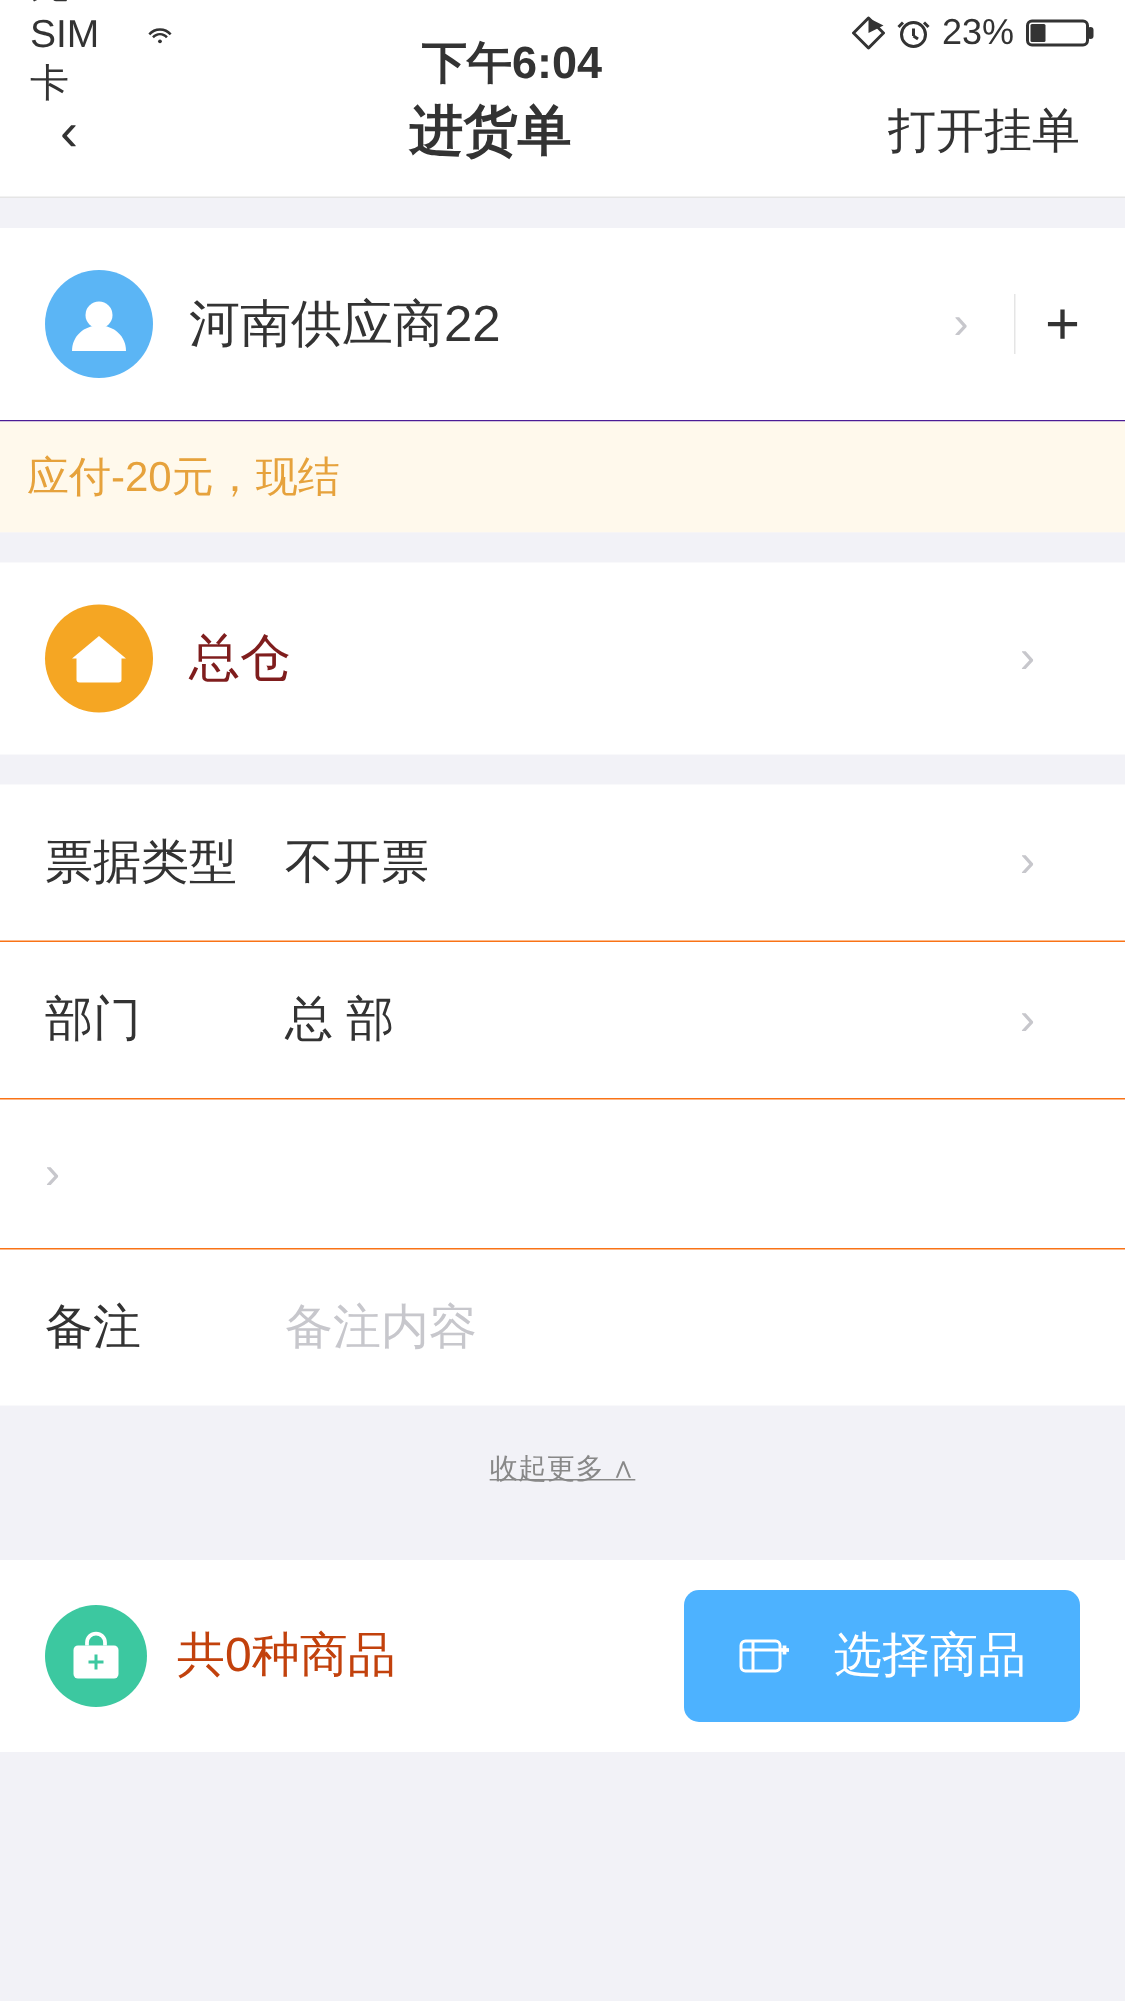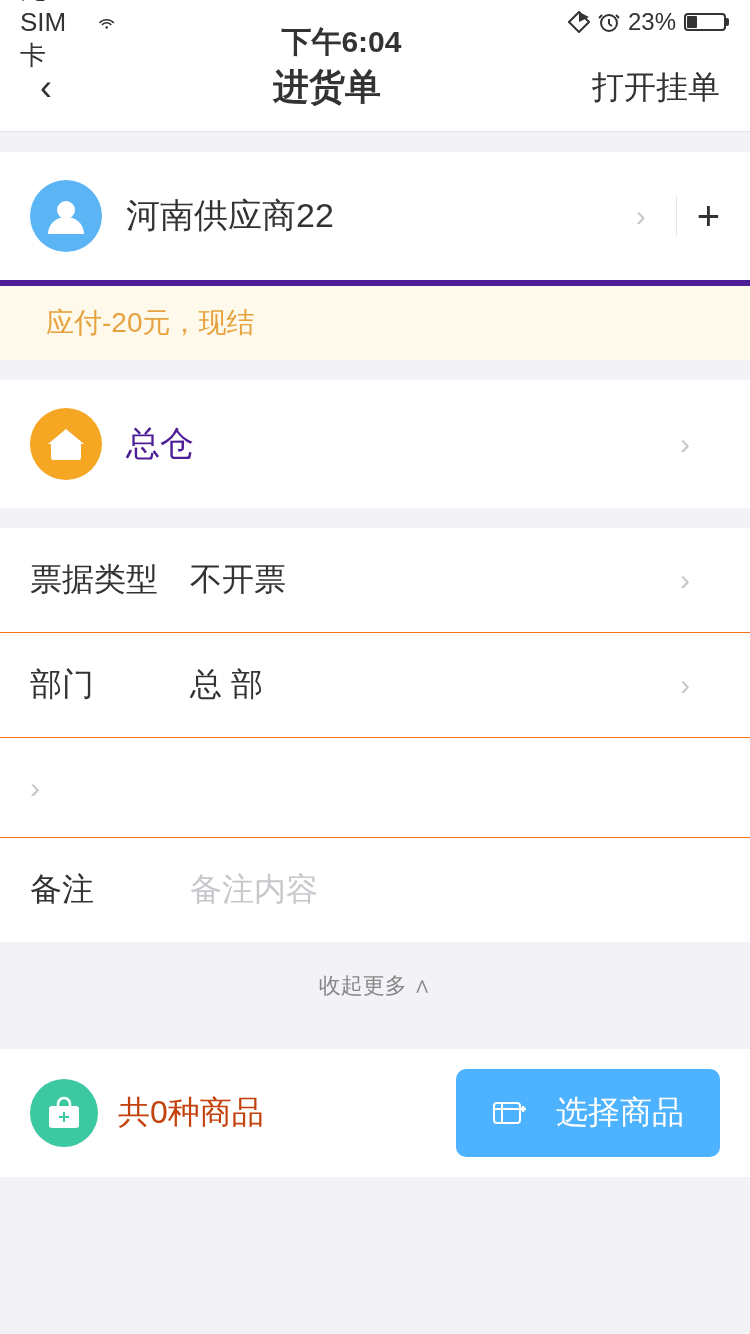--- a/index.html
+++ b/index.html
@@ -65,21 +65,21 @@
     .card {
       background: #fff;
       margin: 0;
     }
 
     
     .supplier-row {
       display: flex;
       align-items: center;
       padding: 28px 30px;
-      border-bottom: 6px solid #4c1d95;
+      border-bottom: 1px solid #4c1d95;
     }
     .supplier-avatar {
       width: 72px;
       height: 72px;
       border-radius: 50%;
       background: #5bb5f5;
       display: flex;
       align-items: center;
       justify-content: center;
       margin-right: 24px;
@@ -100,21 +100,21 @@
       font-size: 40px;
       color: #333;
       padding-left: 20px;
       border-left: 1px solid #e5e5e5;
       line-height: 1;
     }
 
     
     .notice-banner {
       background: #fff9ec;
-      padding: 18px 46px;
+      padding: 18px 18px;
       font-size: 28px;
       color: #e6a23c;
     }
 
     
     .warehouse-row {
       display: flex;
       align-items: center;
       padding: 28px 30px;
     }
@@ -126,21 +126,21 @@
       display: flex;
       align-items: center;
       justify-content: center;
       margin-right: 24px;
       flex-shrink: 0;
     }
     .warehouse-icon-wrap svg { width: 40px; height: 40px; }
     .warehouse-name {
       flex: 1;
       font-size: 34px;
-      color: #4c1d95;
+      color: #7f1d1d;
     }
 
     
     .form-section {
       background: #fff;
       margin-top: 20px;
     }
     .form-row {
       display: flex;
       align-items: center;
@@ -165,24 +165,25 @@
       color: #c7c7cc;
     }
 
     
     .collapse-row {
       background: #f2f2f7;
       display: flex;
       align-items: center;
       justify-content: center;
       padding: 28px;
-      font-size: 22px;
+      font-size: 19px;
       color: #888;
       cursor: pointer;
       margin-top: 1px;
+      text-decoration: underline;
     }
 
     
     .bottom-bar {
       background: #fff;
       display: flex;
       align-items: center;
       padding: 20px 30px;
       margin-top: 20px;
     }

